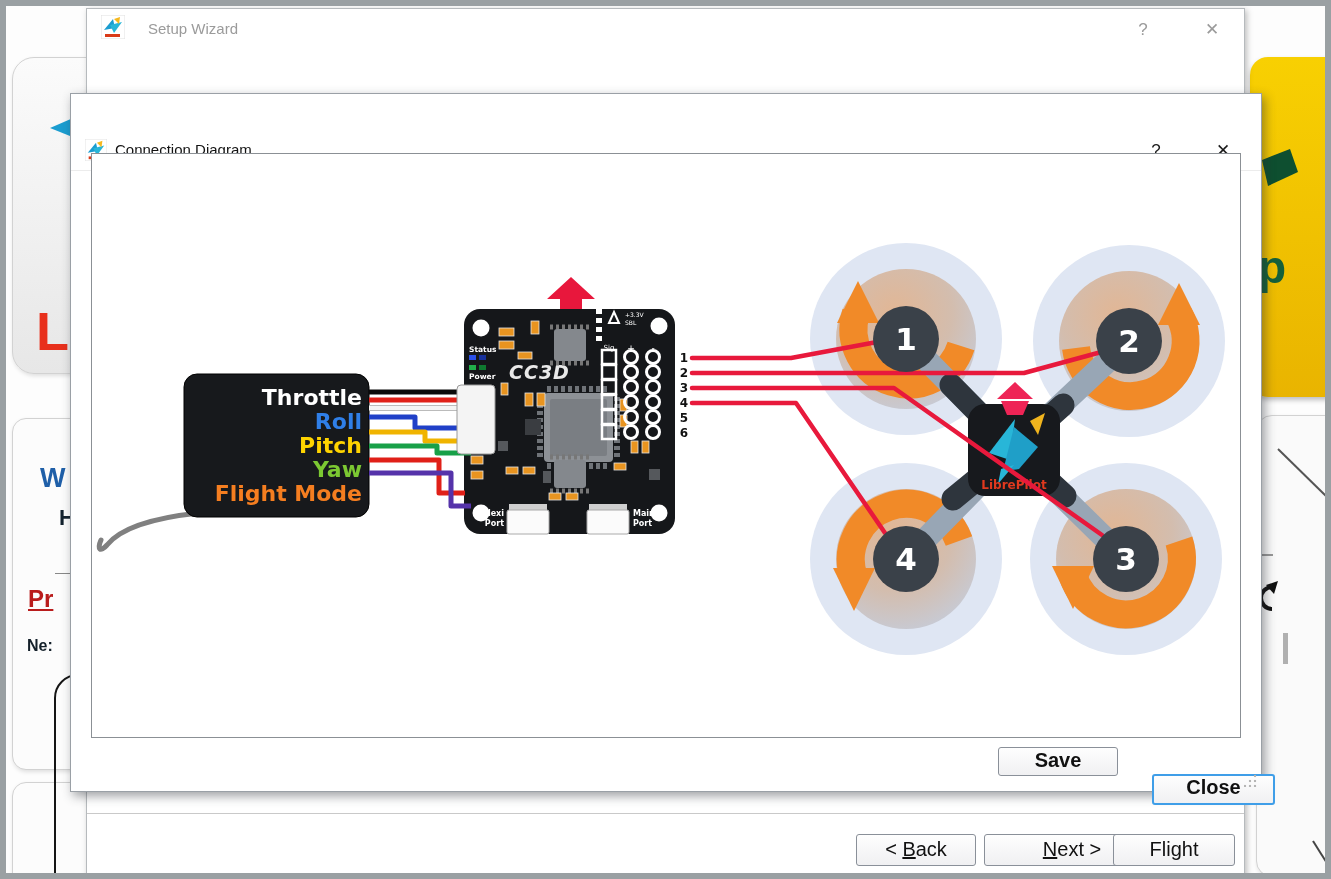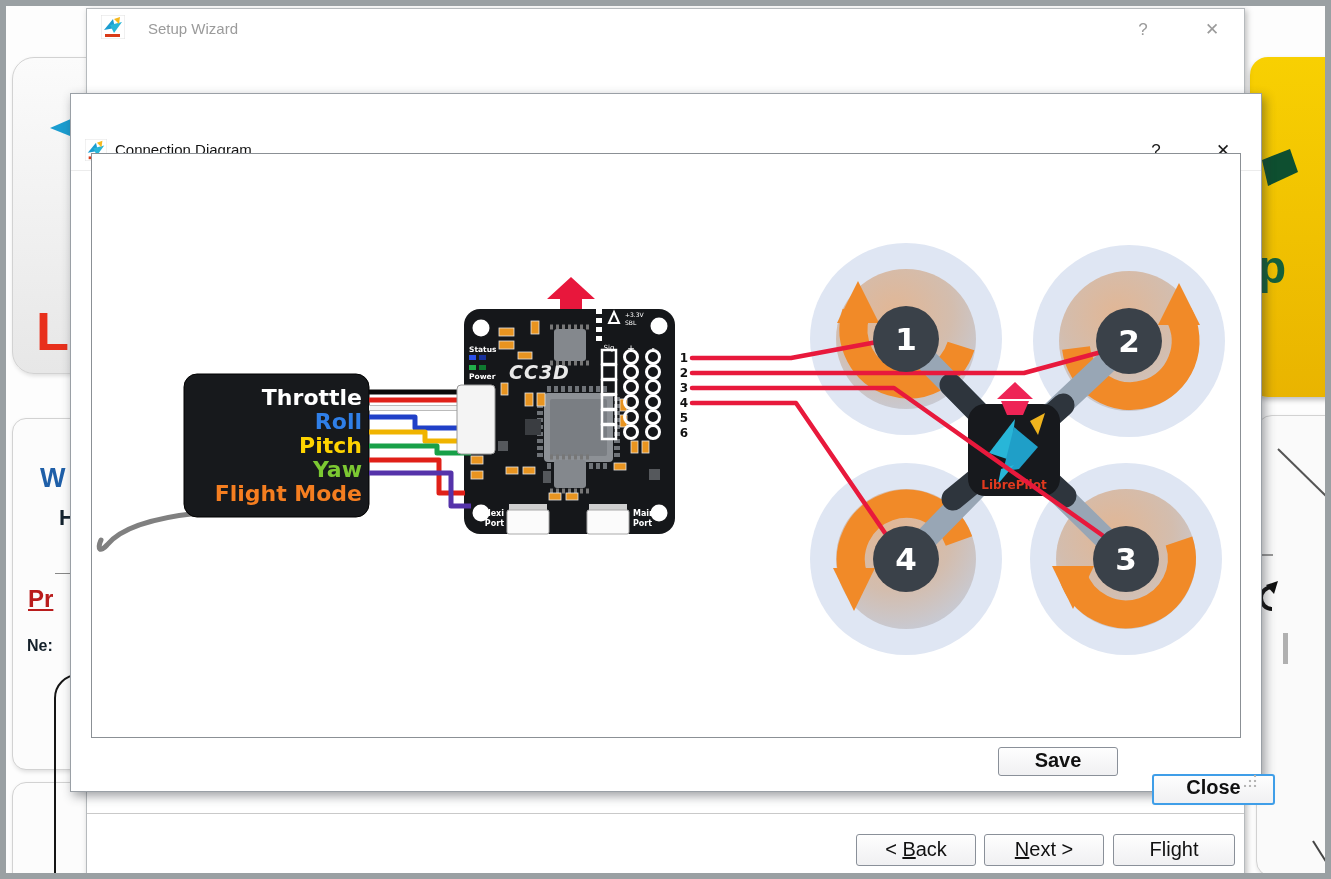--- a/index.html
+++ b/index.html
@@ -101,21 +101,21 @@
         <polygon points="9,10 21,7 13,18" fill="#28b6d8"></polygon>
         <polygon points="13,4 19,2 18,9" fill="#f5b81e"></polygon>
         <rect x="4" y="19" width="15" height="3" fill="#d93a18"></rect>
       </svg>
       <span class="tb-title" style="left:46px;">Setup Wizard</span>
       <span class="tb-btn" style="left:1039px;">?</span>
       <span class="tb-btn" style="left:1108px;">✕</span>
     </div>
     <div class="wiz-sep"></div>
     <div class="btn" style="left:769px;top:825px;width:118px;"><span>&lt; </span><span class="u">B</span><span>ack</span></div>
-    <div class="btn" style="left:897px;top:825px;width:118px;"><span class="u">N</span><span>ext &gt;</span></div>
+    <div class="btn" style="left:897px;top:825px;width:118px;padding-left:28px;"><span class="u">N</span><span>ext &gt;</span></div>
     <div class="btn" style="left:1026px;top:825px;width:120px;">Flight</div>
   </div>
 
   <div class="win" id="dialog">
     <div class="titlebar">
       <svg class="tb-icon" style="left:14px;top:9px;width:22px;height:22px;" viewBox="0 0 24 24">
         <rect x="0" y="0" width="24" height="24" fill="#fff" stroke="#e0e0e0"></rect>
         <polygon points="3,15 12,4 14,13" fill="#1b9dd0"></polygon>
         <polygon points="9,10 21,7 13,18" fill="#28b6d8"></polygon>
         <polygon points="13,4 19,2 18,9" fill="#f5b81e"></polygon>

